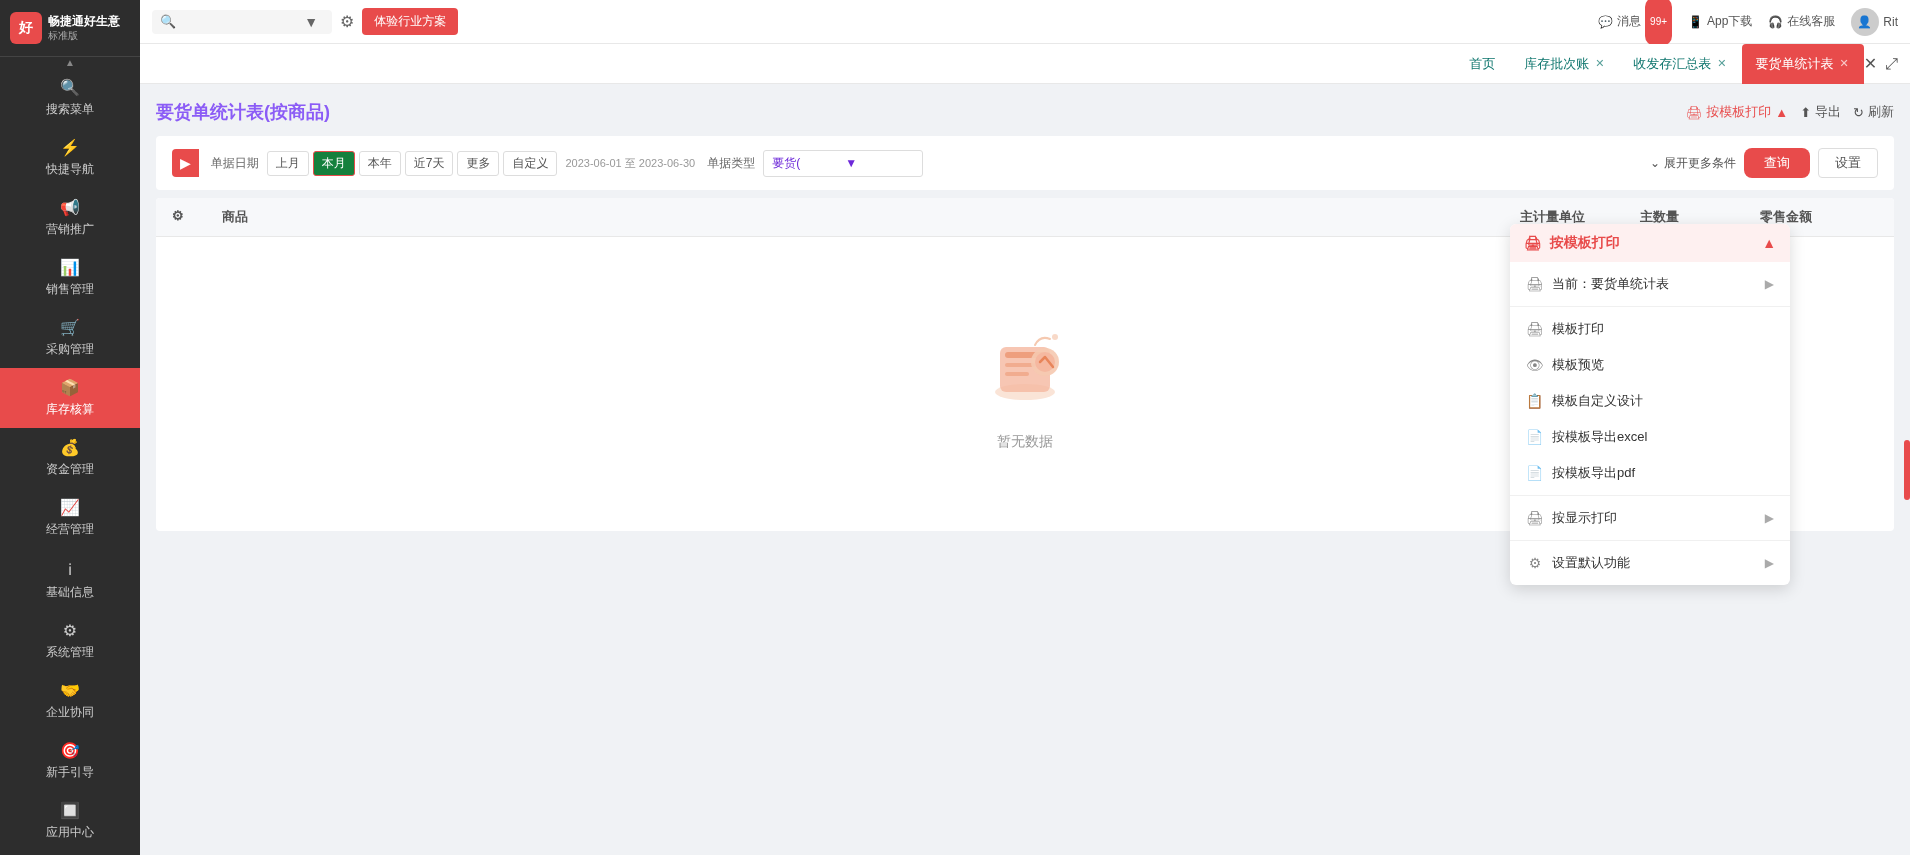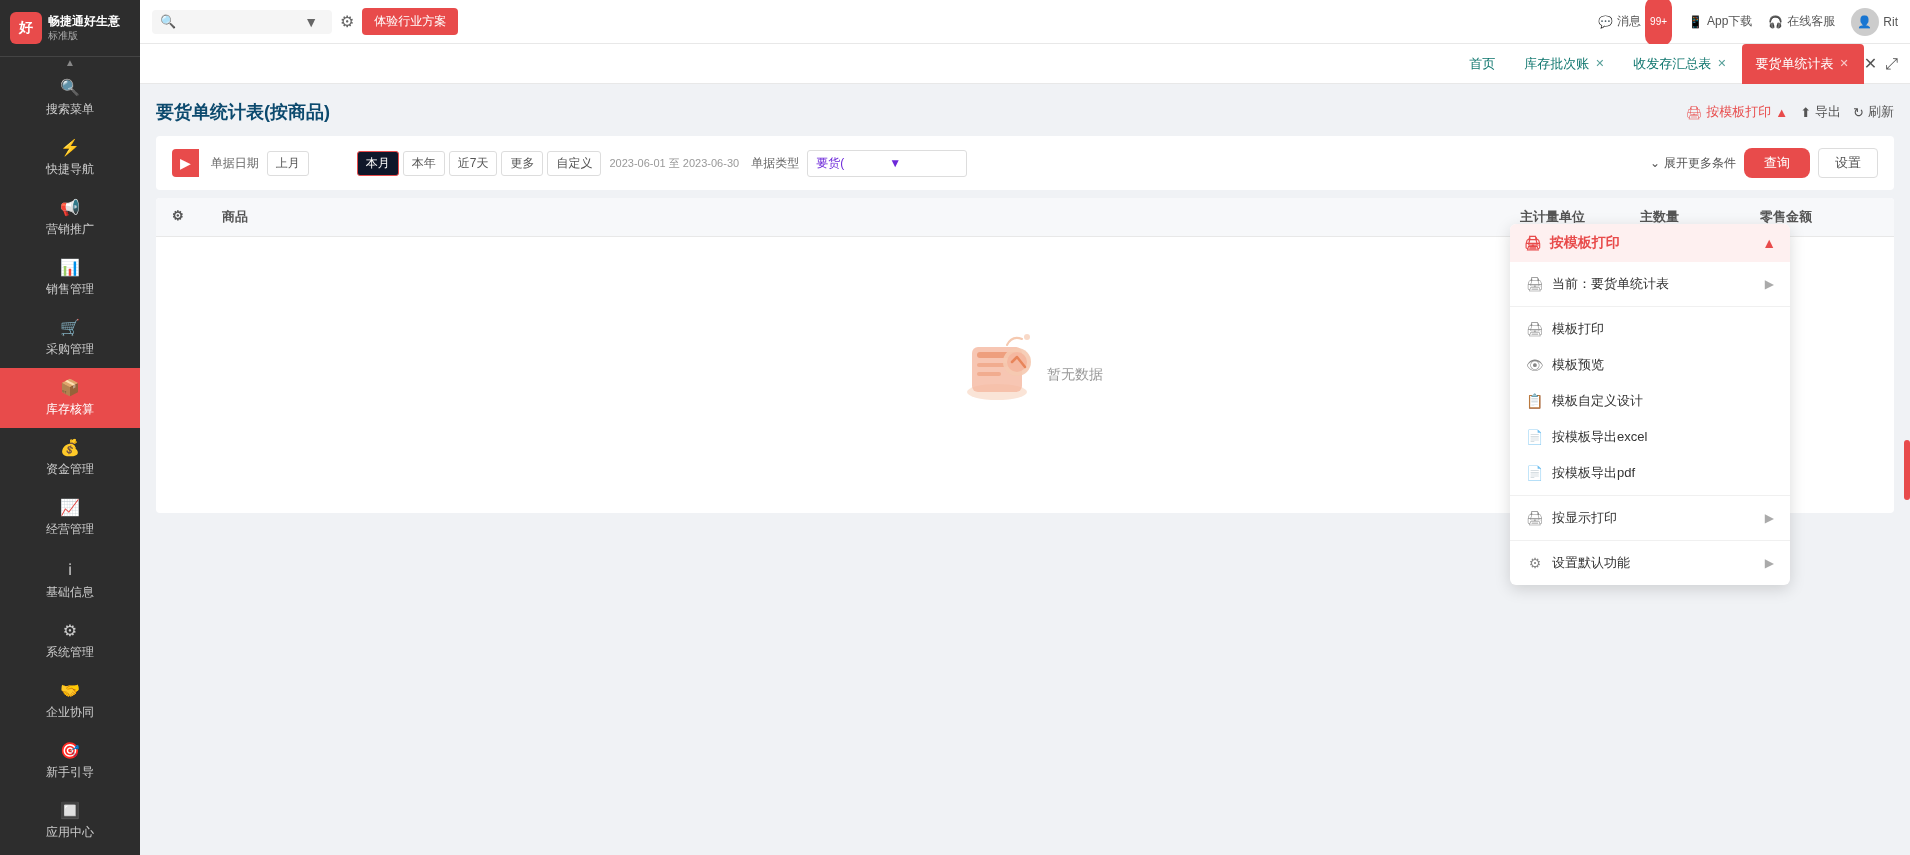--- a/index.html
+++ b/index.html
@@ -202,21 +202,21 @@
 
     .page-header {
       display: flex;
       align-items: center;
       justify-content: space-between;
       margin-bottom: 12px;
     }
     .page-title {
       font-size: 18px;
       font-weight: bold;
-      color: #0c4a6e;
+      color: #8b5cf6;
     }
     .page-actions {
       display: flex;
       align-items: center;
       gap: 12px;
     }
     .action-btn {
       display: flex;
       align-items: center;
       gap: 4px;
@@ -272,24 +272,23 @@
     .date-btn {
       background: none;
       border: 1px solid #ddd;
       border-radius: 3px;
       padding: 3px 8px;
       font-size: 12px;
       cursor: pointer;
       color: #555;
     }
     .date-btn.active {
-      background: #0f172a;
+      background: #15803d;
       color: #fff;
       border-color: #e84b4b;
-      margin-left: 44px;
     }
     .date-range-text {
       font-size: 11px;
       color: #999;
     }
     .filter-select {
       display: flex;
       align-items: center;
       border: 1px solid #ddd;
       border-radius: 3px;
@@ -338,21 +337,21 @@
       text-align: left;
     }
     .th.settings-col { width: 50px; }
     .th.product-col { flex: 1; }
     .th.unit-col { width: 120px; }
     .th.qty-col { width: 120px; }
     .th.amount-col { width: 150px; }
 
     .empty-state {
       display: flex;
-      flex-direction: row;
+      flex-direction: column;
       align-items: center;
       justify-content: center;
       padding: 80px 0;
     }
     .empty-icon {
       width: 100px;
       height: 100px;
       margin-bottom: 16px;
     }
     .empty-text {

